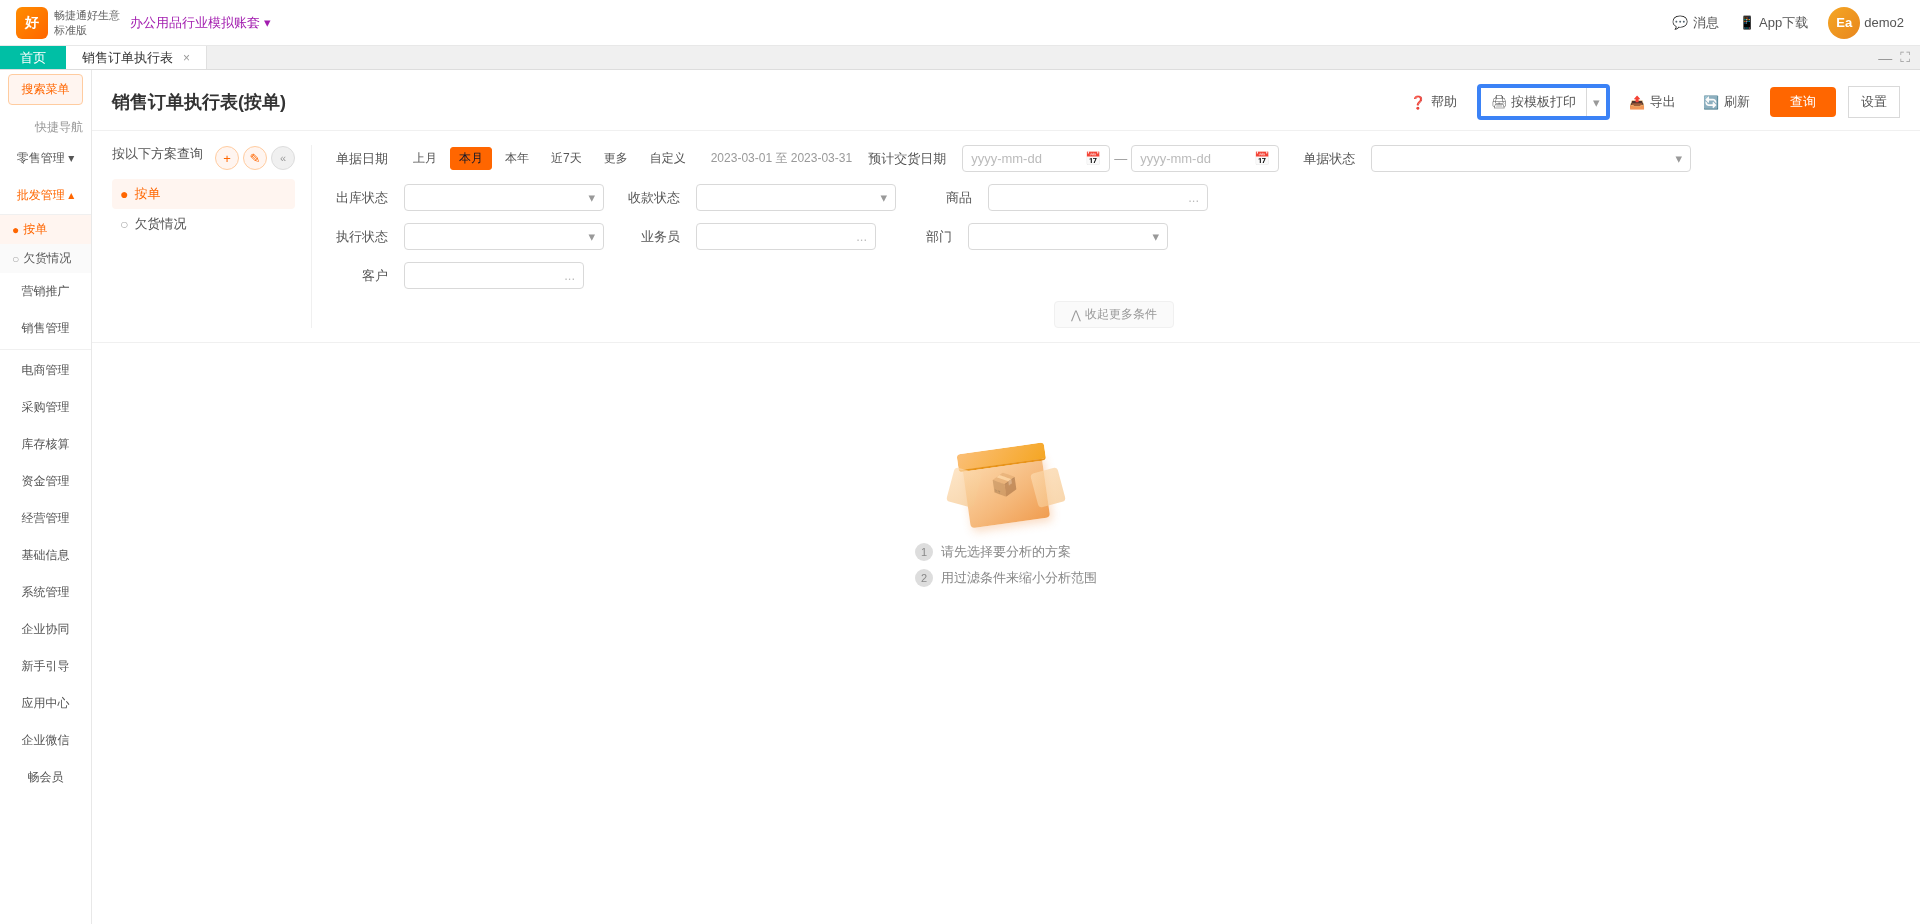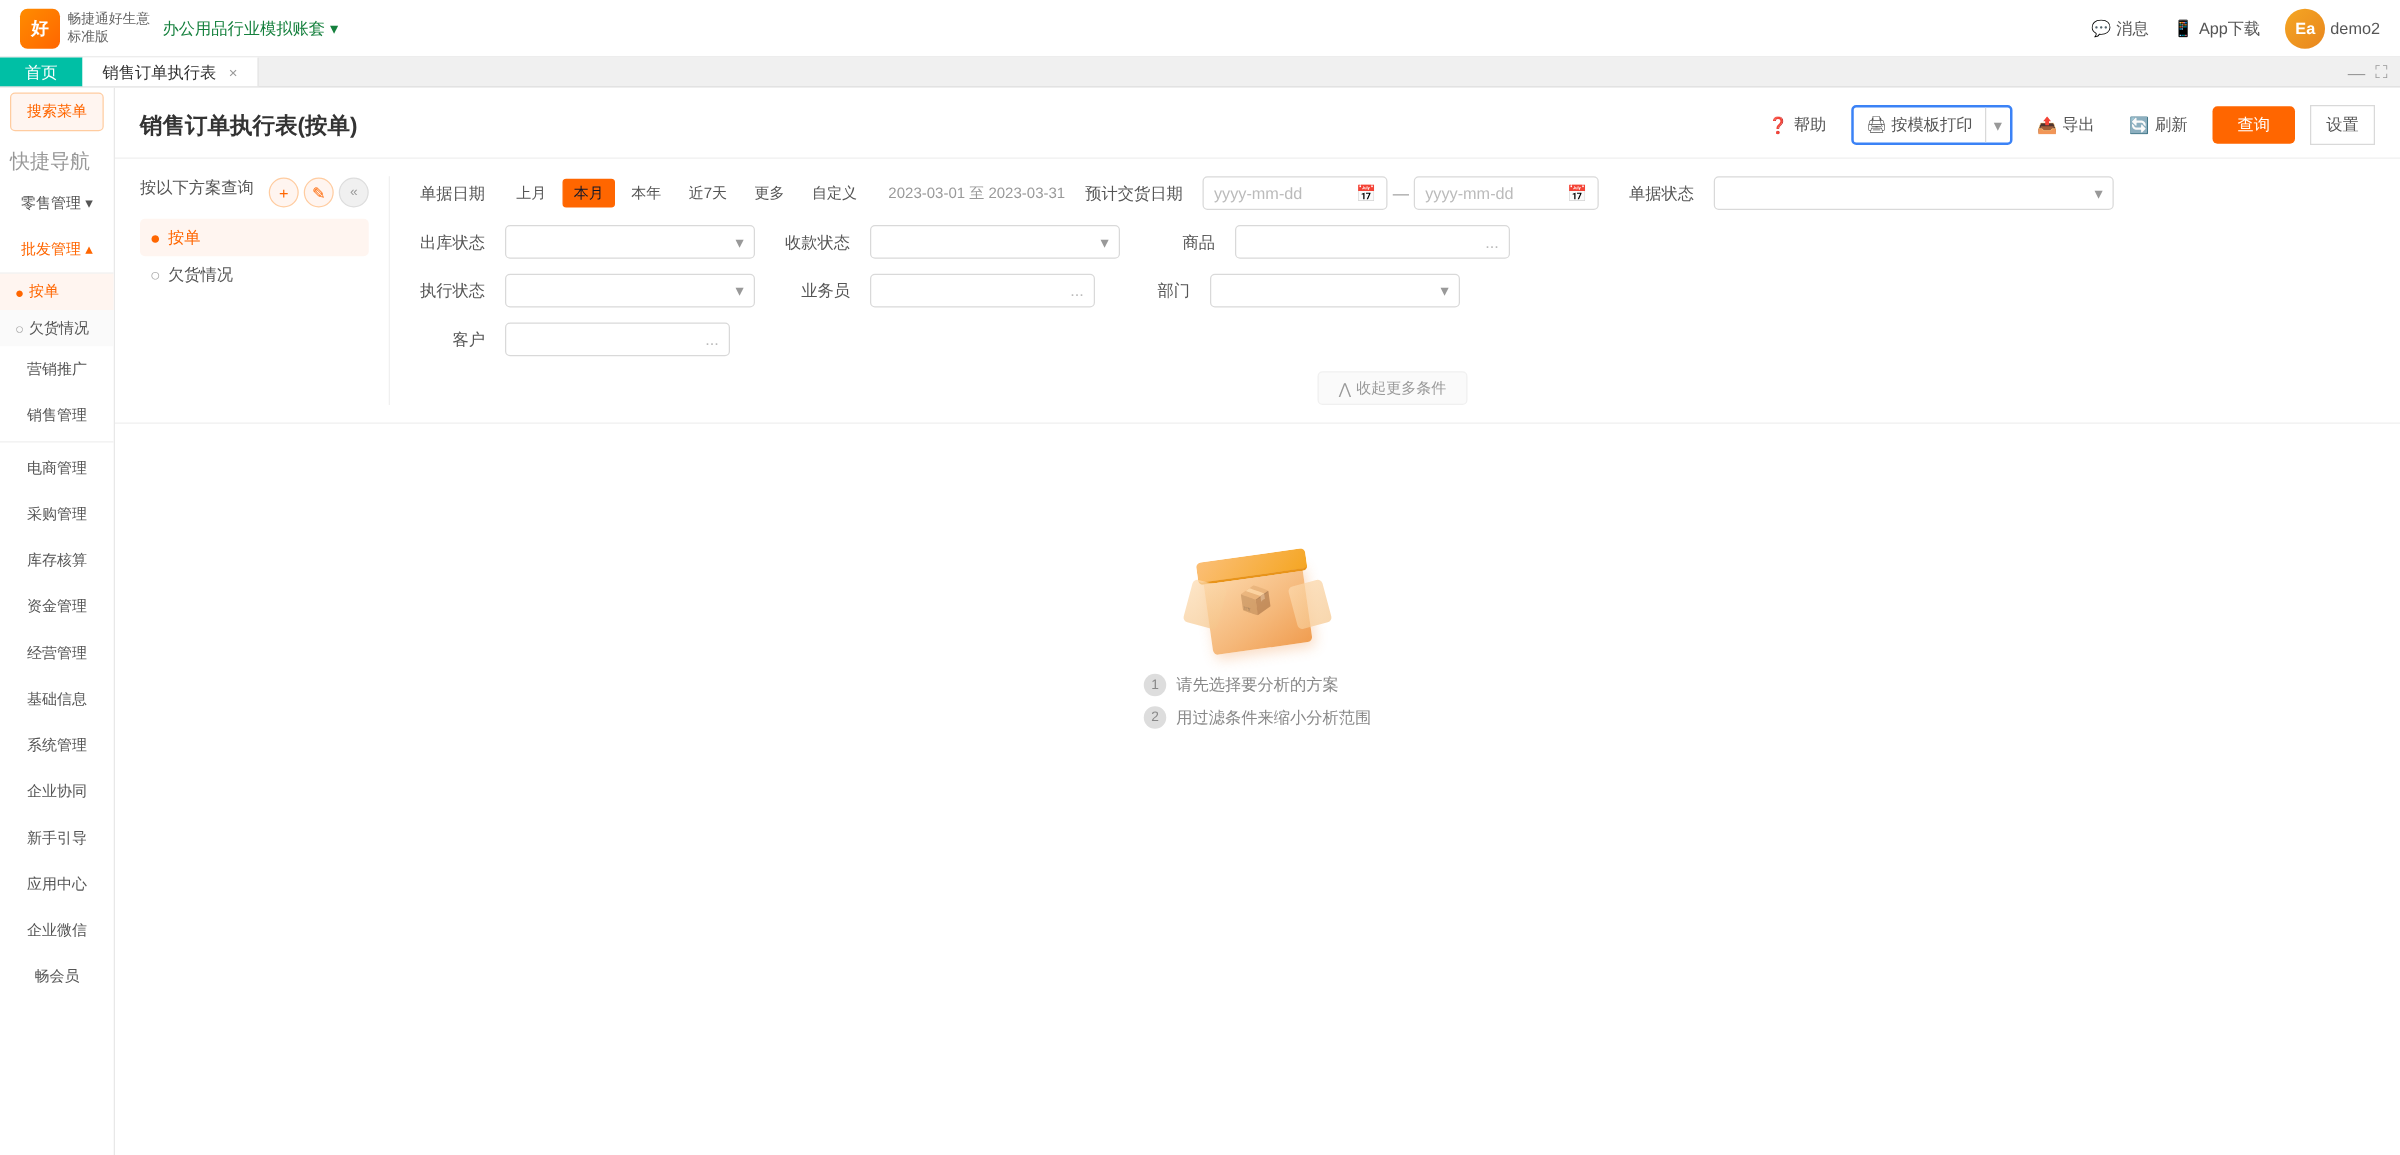--- a/index.html
+++ b/index.html
@@ -13,21 +13,21 @@
       align-items: center;
       justify-content: space-between;
       padding: 0 16px;
       border-bottom: 1px solid #e8e8e8;
       flex-shrink: 0;
     }
     .top-bar-left { display: flex; align-items: center; gap: 10px; }
     .logo-area { display: flex; align-items: center; gap: 6px; }
     .logo-icon { width: 32px; height: 32px; background: linear-gradient(135deg, #ff8c00, #ff6600); border-radius: 6px; display: flex; align-items: center; justify-content: center; color: #fff; font-size: 14px; font-weight: bold; }
     .logo-text { font-size: 11px; color: #666; line-height: 1.3; }
-    .breadcrumb-area { display: flex; align-items: center; gap: 4px; color: #15803d; font-size: 13px; }
+    .breadcrumb-area { display: flex; align-items: center; gap: 4px; color: #a21caf; font-size: 13px; }
     .top-bar-right { display: flex; align-items: center; gap: 20px; }
     .top-bar-item { display: flex; align-items: center; gap: 4px; color: #555; font-size: 13px; cursor: pointer; }
     .avatar { width: 32px; height: 32px; border-radius: 50%; background: linear-gradient(135deg, #f5a623, #e8861e); display: flex; align-items: center; justify-content: center; color: #fff; font-size: 12px; overflow: hidden; }
 
     
     .tab-bar {
       height: 24px;
       background: #f0f0f0;
       display: flex;
       align-items: stretch;
@@ -40,39 +40,39 @@
     .tab-close { font-size: 12px; color: #999; cursor: pointer; margin-left: 4px; }
     .tab-right-actions { margin-left: auto; display: flex; align-items: center; padding: 0 10px; gap: 8px; }
 
     
     .main-layout { display: flex; flex: 1; overflow: hidden; }
 
     
     .sidebar { width: 92px; background: #fff; border-right: 1px solid #e8e8e8; display: flex; flex-direction: column; overflow-y: auto; flex-shrink: 0; }
     .sidebar-search { padding: 4px 8px 8px; }
     .sidebar-search-btn { width: 100%; padding: 6px 0; background: #fff5f0; border: 1px solid #ffcca0; border-radius: 4px; color: #ff6600; font-size: 12px; cursor: pointer; text-align: center; }
-    .sidebar-nav-title { padding: 6px 8px 4px; font-size: 16px; color: #999; text-align: left; }
+    .sidebar-nav-title { padding: 6px 8px 4px; font-size: 12px; color: #999; text-align: right; }
     .sidebar-item { padding: 10px 4px; text-align: center; font-size: 12px; color: #555; cursor: pointer; }
     .sidebar-item.expanded { color: #ff6600; }
     .sidebar-submenu { background: #fafafa; border-top: 1px solid #f0f0f0; }
     .sidebar-submenu-item { padding: 8px 12px; font-size: 12px; color: #555; cursor: pointer; text-align: center; }
     .sidebar-divider { height: 1px; background: #f0f0f0; margin: 2px 0; }
 
     
     .content-area { flex: 1; overflow: auto; background: #f5f5f5; }
     .page-wrapper { background: #fff; min-height: 100%; }
 
     
     .page-header { display: flex; align-items: center; justify-content: space-between; padding: 14px 20px 10px; border-bottom: 1px solid #f0f0f0; }
     .page-title { font-size: 18px; font-weight: 600; color: #333; }
     .page-actions { display: flex; align-items: center; gap: 12px; }
     .action-btn { display: flex; align-items: center; gap: 4px; font-size: 13px; color: #555; cursor: pointer; padding: 4px 8px; }
     .action-btn-primary { background: #ff6600; color: #fff; border: none; padding: 6px 20px; border-radius: 4px; font-size: 13px; cursor: pointer; }
     .action-btn-secondary { background: #fff; color: #555; border: 1px solid #d9d9d9; padding: 6px 12px; border-radius: 0; font-size: 13px; cursor: pointer; }
-    .print-dropdown { display: flex; align-items: center; border: 2px solid #3b82f6; border-radius: 4px; overflow: hidden; }
+    .print-dropdown { display: flex; align-items: center; border: 4px solid #3b82f6; border-radius: 4px; overflow: hidden; }
     .print-dropdown-main { padding: 5px 10px; font-size: 13px; color: #555; cursor: pointer; border-right: 1px solid #d9d9d9; }
     .print-dropdown-arrow { padding: 5px 6px; cursor: pointer; color: #999; }
 
     
     .filter-panel { padding: 14px 20px; border-bottom: 1px solid #f0f0f0; }
     .filter-layout { display: flex; gap: 0; }
     .filter-sidebar { width: 200px; border-right: 1px solid #f0f0f0; padding-right: 16px; flex-shrink: 0; }
     .filter-sidebar-title { font-size: 13px; color: #555; margin-bottom: 8px; display: flex; align-items: center; gap: 6px; text-align: right; }
     .filter-sidebar-action { width: 24px; height: 24px; border-radius: 50%; background: #fff5f0; border: 1px solid #ffcca0; color: #ff6600; display: flex; align-items: center; justify-content: center; cursor: pointer; font-size: 13px; }
     .filter-sidebar-collapse { width: 24px; height: 24px; border-radius: 50%; background: #f0f0f0; border: 1px solid #ddd; color: #999; display: flex; align-items: center; justify-content: center; cursor: pointer; font-size: 11px; }

